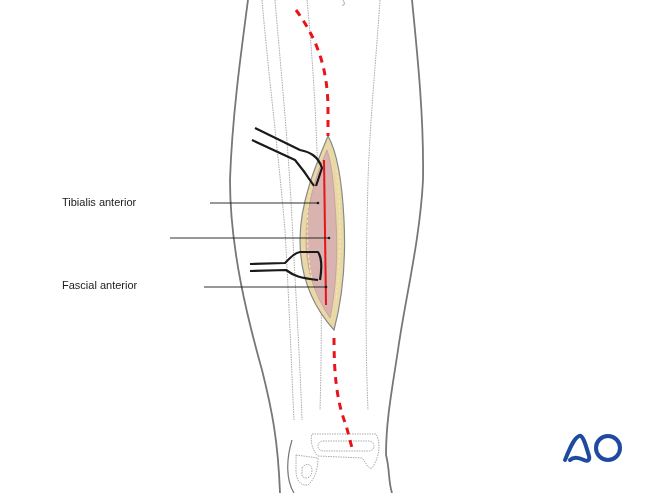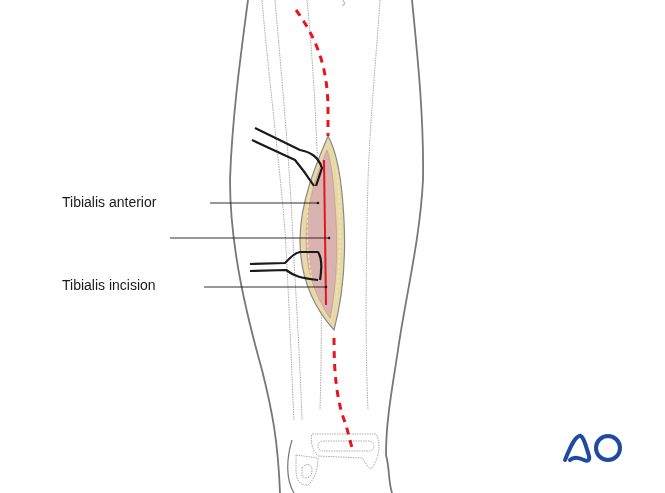--- a/index.html
+++ b/index.html
@@ -1,21 +1,21 @@
 <!DOCTYPE html>
 <html><head>
 <meta charset="utf-8">
 <style>
   html, body { margin:0; padding:0; background:#ffffff; }
   .canvas { position:relative; width:665px; height:493px; overflow:hidden; background:#fff; }
   svg.illus { position:absolute; left:0; top:0; }
   .label {
     position:absolute;
     font-family:"Liberation Sans", sans-serif;
-    font-size:14px;
+    font-size:11px;
     color:#1a1a1a;
     white-space:nowrap;
     line-height:20px;
   }
   .logo { position:absolute; left:562px; top:428px; width:62px; height:40px; }
 </style>
 </head>
 <body>
 
 <div class="canvas">
@@ -52,19 +52,19 @@
 
     <line x1="210" y1="203" x2="318" y2="203" stroke="#1a1a1a" stroke-width="0.9"></line>
     <circle cx="318" cy="203" r="1.3" fill="#1a1a1a"></circle>
     <line x1="170" y1="238" x2="329" y2="238" stroke="#1a1a1a" stroke-width="0.9"></line>
     <circle cx="329" cy="238" r="1.3" fill="#1a1a1a"></circle>
     <line x1="204" y1="287" x2="326" y2="287" stroke="#1a1a1a" stroke-width="0.9"></line>
     <circle cx="326" cy="287" r="1.3" fill="#1a1a1a"></circle>
   </svg>
 
   <div class="label" style="left:62px; top:192px;">Tibialis anterior</div>
-  <div class="label" style="left:62px; top:275px;">Tibialis incision</div>
+  <div class="label" style="left:62px; top:275px;">Fascial anterior</div>
 
   <svg class="logo" viewBox="0 0 62 40">
     <path d="M3 32 C8 20 12 10 17 8 C21 6 24 18 27 28 C28 32 26 34 22 32 C18 30 12 28 8 32" fill="none" stroke="#1f4aa0" stroke-width="4" stroke-linecap="round" stroke-linejoin="round"></path>
     <ellipse cx="46" cy="20" rx="12" ry="12" fill="none" stroke="#1f4aa0" stroke-width="4"></ellipse>
   </svg>
 </div>
 
 </body></html>

